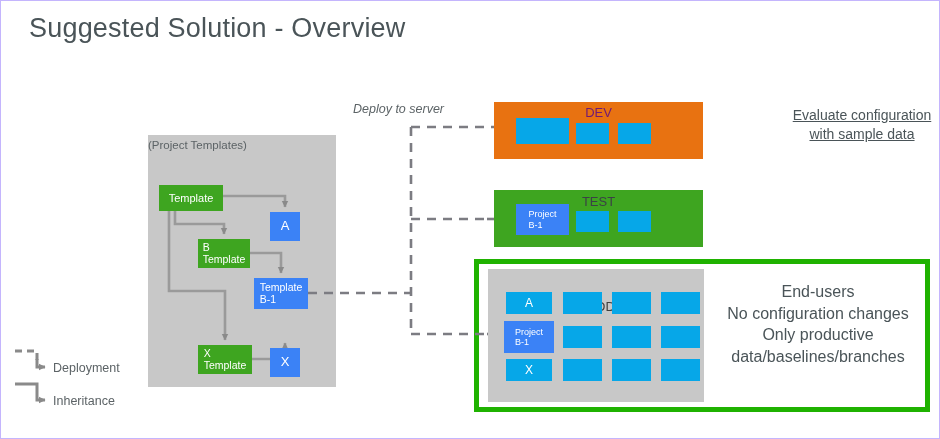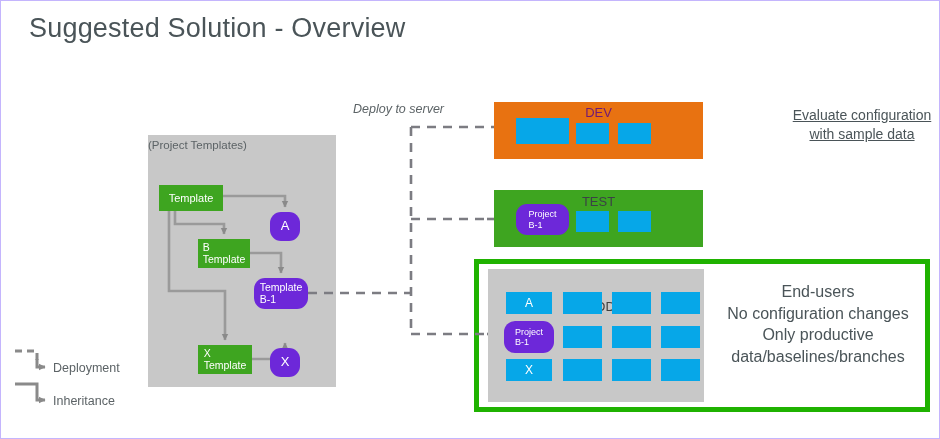--- a/index.html
+++ b/index.html
@@ -51,21 +51,21 @@
   .node {
     box-sizing: border-box;
     display: flex;
     align-items: center;
     justify-content: center;
     text-align: left;
     color: #ffffff;
     line-height: 1.12;
   }
   .node.green { background: #3ea520; }
-  .node.blue  { background: #6d28d9; border-radius: 11px; }
+  .node.blue  { background: #3b82f6; }
 
   
   #node-template   { left: 158px; top: 184px; width: 64px;  height: 26px; font-size: 11px; }
   #node-b-template { left: 197px; top: 238px; width: 52px;  height: 29px; font-size: 10.5px; }
   #node-x-template { left: 197px; top: 344px; width: 54px;  height: 29px; font-size: 10.5px; }
   #node-a          { left: 269px; top: 211px; width: 30px;  height: 29px; font-size: 13px; }
   #node-template-b1{ left: 253px; top: 277px; width: 54px;  height: 31px; font-size: 10.5px; }
   #node-x          { left: 269px; top: 347px; width: 30px;  height: 29px; font-size: 13px; }
 
   

